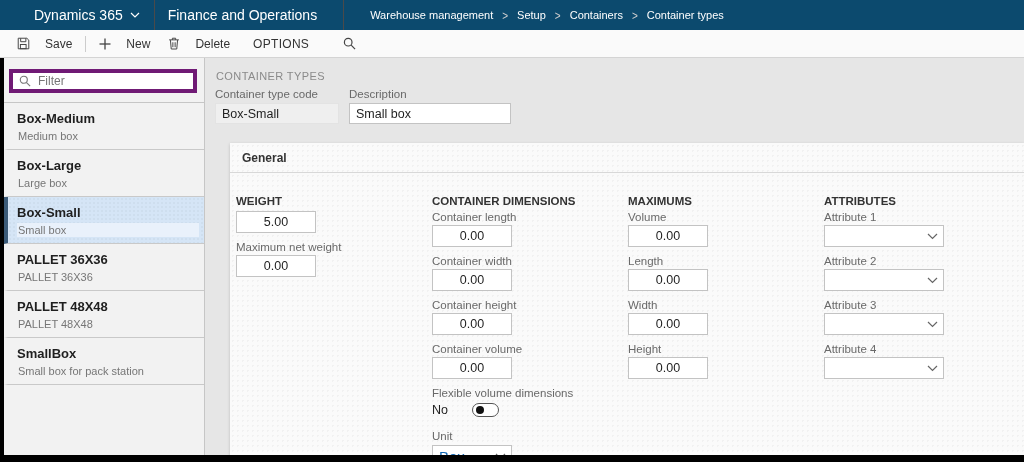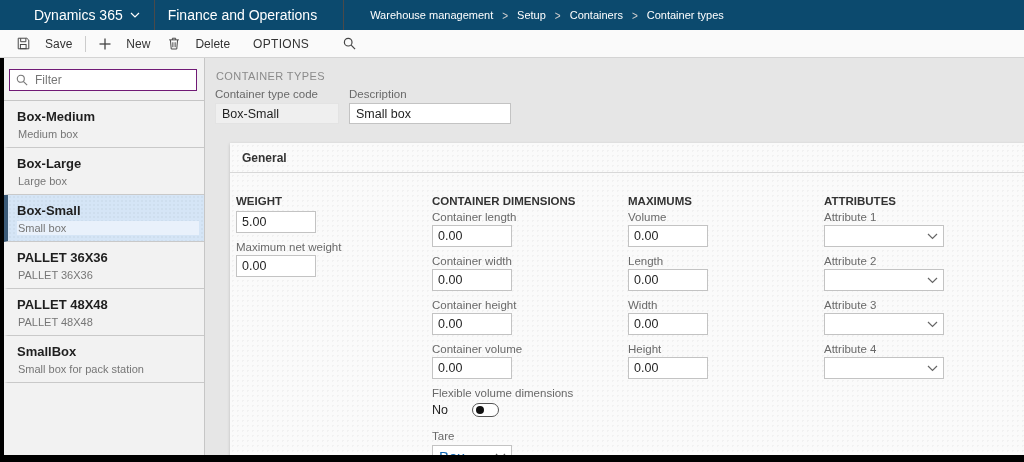--- a/index.html
+++ b/index.html
@@ -52,21 +52,21 @@
   .content { flex: 1 1 auto; display: flex; min-height: 0; }
   .edge-strip { width: 4px; background: #000; flex: 0 0 auto; }
 
   
   .sidebar {
     width: 201px; flex: 0 0 auto; background: #f2f2f2;
     border-right: 1px solid #c6c6c6; display: flex; flex-direction: column;
   }
   .filter-box {
     margin: 11px 7px 9px 5px; height: 22px; background: #fff;
-    border: 1px solid #701a75; display: flex; align-items: center; padding: 8px 6px; gap: 5px;
+    border: 4px solid #701a75; display: flex; align-items: center; padding: 8px 6px; gap: 5px;
   }
   .filter-box input {
     border: 0; outline: 0; flex: 1; font-size: 12px; color: #444; background: transparent;
     font-family: inherit; min-width: 0;
   }
   .filter-box input::placeholder { color: #767676; }
   .type-list { border-top: 1px solid #c6c6c6; }
   .list-item {
     padding: 8px 0 6px 9px; border-bottom: 1px solid #c9c9c9;
     border-left: 4px solid transparent; cursor: pointer;
@@ -111,21 +111,21 @@
     font-size: 12px; font-weight: bold; color: #333;
     border-bottom: 1px solid #d8d8d8; cursor: pointer; flex: 0 0 auto;
   }
   .card-body { display: flex; padding: 16px 0 0 6px; flex: 1 1 auto; }
   .fcol { width: 196px; flex: 0 0 auto; }
   .col-header { font-size: 11.5px; font-weight: bold; color: #333; margin-bottom: 4px; margin-top: 6px; }
   .field { margin-bottom: 8px; }
   .field .flabel { margin-bottom: 1px; }
   .num-input {
     width: 80px; height: 22px; background: #fff; border: 1px solid #c3c3c3;
-    font-size: 12.5px; color: #1f1f1f; text-align: left; padding: 0 5px;
+    font-size: 12.5px; color: #1f1f1f; text-align: center; padding: 0 5px;
     font-family: inherit; outline: none; display: block;
   }
   .combo {
     width: 120px; height: 22px; background: #fff; border: 1px solid #c3c3c3;
     display: flex; align-items: center; padding: 0 5px 0 6px; cursor: pointer;
   }
   .combo-val { flex: 1; font-size: 15px; color: #1f1f1f; }
   .combo.unit-combo { width: 80px; }
   .combo.unit-combo .combo-val { color: #1166b3; }
   .toggle-block { margin-top: 4px; }
@@ -316,21 +316,21 @@
             <div class="toggle-block">
               <div class="flabel">Flexible volume dimensions</div>
               <div class="toggle-row">
                 <span class="toggle-state">No</span>
                 <span class="toggle-pill">
                   <span class="toggle-knob"></span>
                 </span>
               </div>
             </div>
             <div class="unit-block">
-              <div class="flabel">Tare</div>
+              <div class="flabel">Unit</div>
               <div class="combo unit-combo">
                 <span class="combo-val">Box</span>
                 <span class="icon">
                   <svg width="11" height="7" viewBox="0 0 11 7">
                       <polyline points="1,1 5.5,5.5 10,1" fill="none" stroke="#666" stroke-width="1.2"></polyline>
                     </svg>
                 </span>
               </div>
             </div>
           </div>

